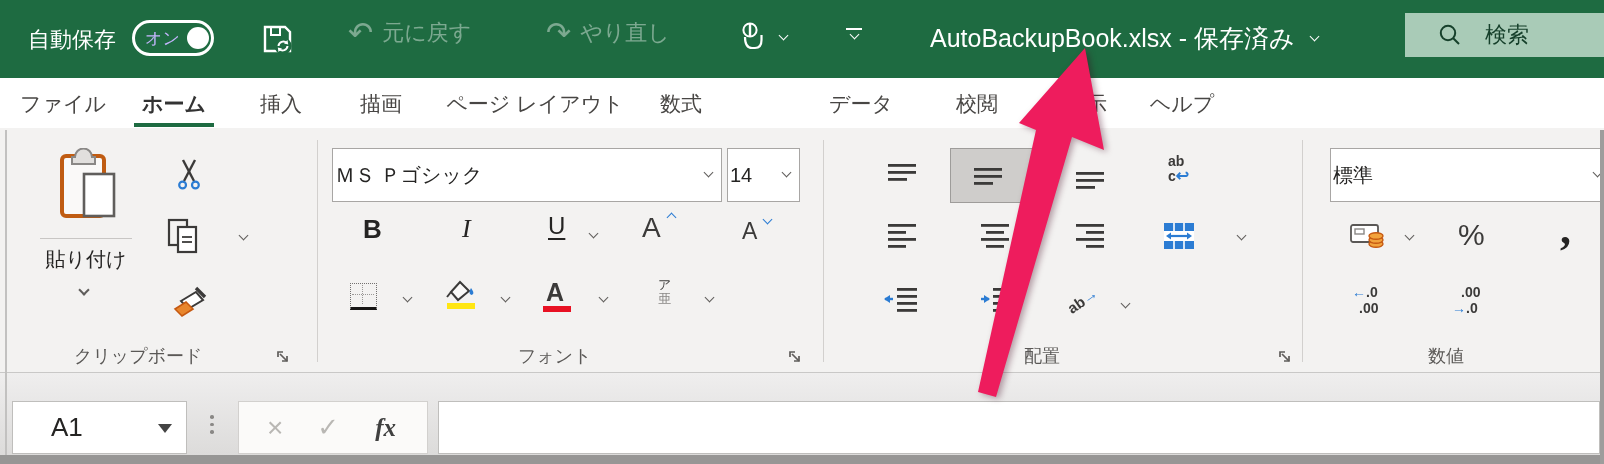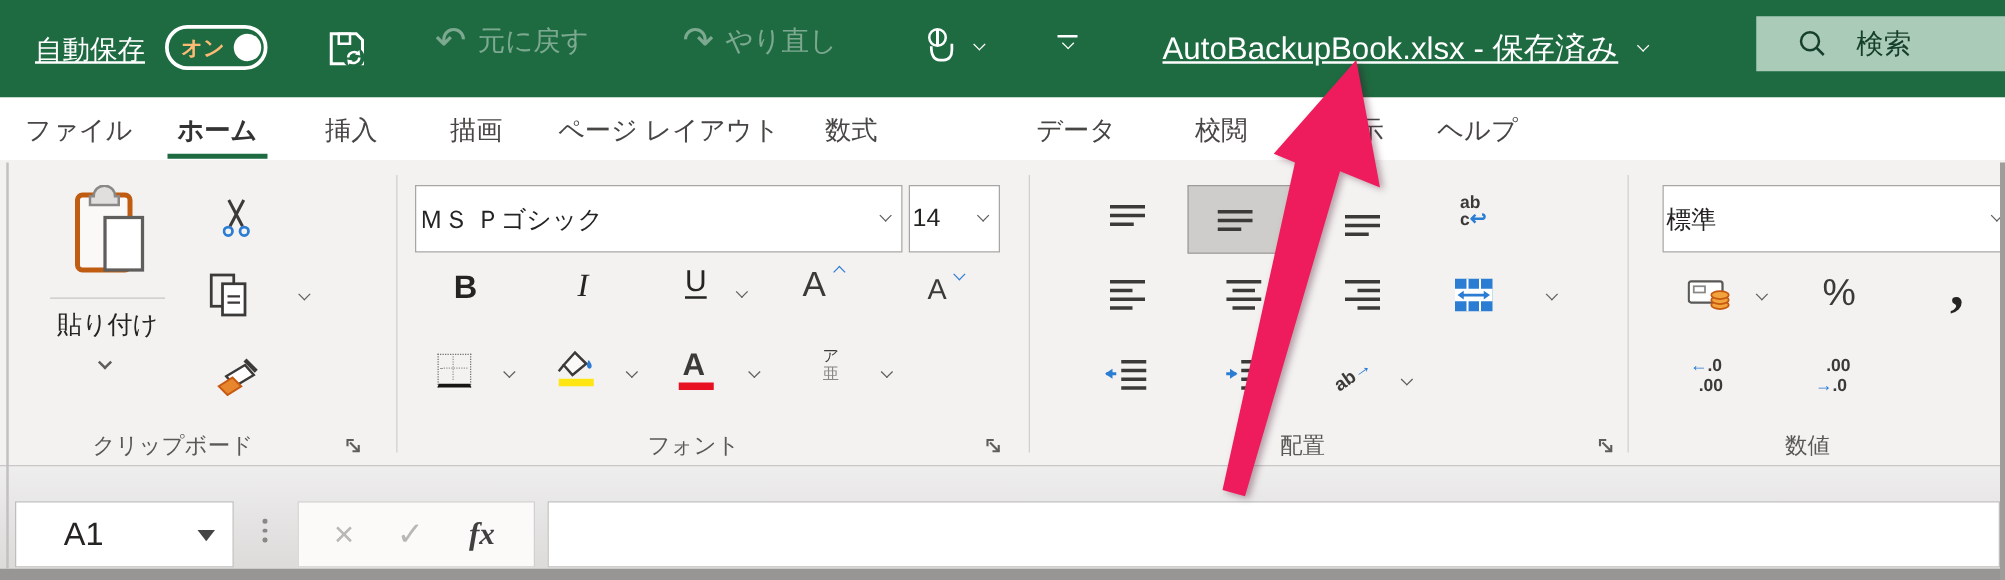--- a/index.html
+++ b/index.html
@@ -2,26 +2,26 @@
 <html><head>
 <meta charset="utf-8">
 <style>
   html,body{margin:0;padding:0;background:#fff;}
   .screen{position:relative;width:1604px;height:464px;overflow:hidden;
           font-family:"Liberation Sans",sans-serif;background:#f3f2f1;}
 
   
   .titlebar{position:absolute;left:0;top:0;width:1604px;height:78px;background:#1e6b41;}
   .titlebar .abs{position:absolute;}
-  .tb-text{color:#fff;font-size:22px;white-space:nowrap;text-decoration:underline;}
+  .tb-text{color:#fff;font-size:22px;white-space:nowrap;}
   .tb-dim{color:rgba(255,255,255,.42);font-size:22px;white-space:nowrap;}
   .undo-glyph{font-size:30px;line-height:30px;color:rgba(255,255,255,.42);}
   .toggle{position:absolute;left:132px;top:20px;width:82px;height:36px;border:3px solid #fff;
           border-radius:19px;display:flex;align-items:center;box-sizing:border-box;}
-  .toggle .t-label{color:#fdba74;font-size:17px;margin-left:10px;font-weight:bold;}
+  .toggle .t-label{color:#c4b5fd;font-size:17px;margin-left:10px;}
   .toggle .knob{width:22px;height:22px;border-radius:50%;background:#fff;margin-left:7px;}
   .qat-overflow-line{width:16px;border-top:2.5px solid #fff;margin-bottom:4px;}
   .search-box{position:absolute;left:1405px;top:13px;width:199px;height:44px;background:#a9cbb7;
               display:flex;align-items:center;color:#123a26;text-align:right;}
   .search-box .s-label{font-size:22px;margin-left:14px;color:#16402b;}
 
   
   .tabrow{position:absolute;left:0;top:78px;width:1604px;height:50px;background:#ffffff;}
   .tab{position:absolute;top:0;height:52px;display:flex;align-items:center;justify-content:center;
        font-size:21px;color:#484644;white-space:nowrap;}

